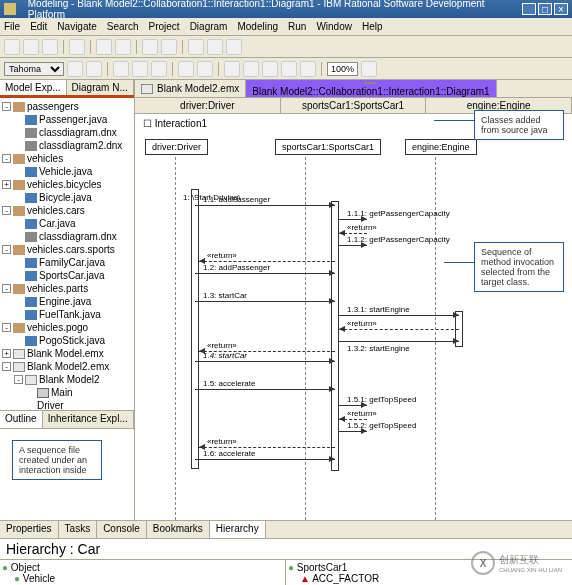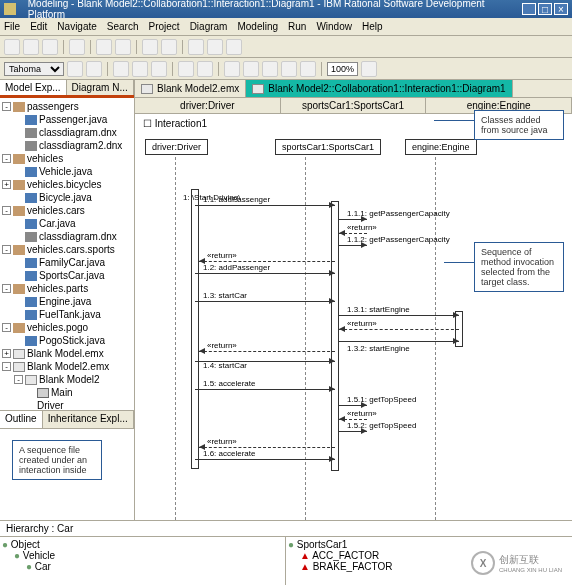--- a/index.html
+++ b/index.html
@@ -27,21 +27,21 @@
 .dnx-icon { background: #888; }
 .emx-icon { background: #e8e8e8; border: 1px solid #888; }
 .diagram-icon { background: #d0d0d0; border: 1px solid #666; }
 .indent-1 { padding-left: 12px; }
 .indent-2 { padding-left: 24px; }
 .outline-panel { height: 110px; border-top: 1px solid #aca899; }
 .outline-tabs { height: 18px; background: #ece9d8; display: flex; font-size: 9px; border-bottom: 1px solid #aca899; }
 .center-panel { flex: 1; display: flex; flex-direction: column; background: #fff; position: relative; }
 .editor-tabs { height: 18px; background: #ece9d8; display: flex; border-bottom: 1px solid #aca899; font-size: 9px; }
 .editor-tab { padding: 2px 6px; border-right: 1px solid #aca899; display: flex; align-items: center; gap: 2px; }
-.editor-tab.active { background: #14b8a6; }
+.editor-tab.active { background: #8b5cf6; flex-direction: column; }
 .lifeline-header-row { height: 16px; background: #ece9d8; display: flex; border-bottom: 1px solid #aca899; font-size: 9px; }
 .lifeline-col-hdr { flex: 1; text-align: center; padding: 2px; border-right: 1px solid #aca899; }
 .diagram-title { padding: 4px 8px; font-size: 10px; background: #fff; }
 .seq-diagram { flex: 1; position: relative; background: #fff; padding: 10px; overflow: hidden; }
 .lifeline-box { position: absolute; top: 6px; border: 1px solid #333; padding: 2px 6px; background: #fff; font-size: 9px; white-space: nowrap; }
 .lifeline-line { position: absolute; top: 24px; bottom: 0; width: 0; border-left: 1px dashed #888; }
 .activation { position: absolute; width: 8px; background: #fff; border: 1px solid #333; }
 .msg-line { position: absolute; height: 0; border-top: 1px solid #333; }
 .msg-line.return { border-top: 1px dashed #333; }
 .msg-arrow { position: absolute; width: 0; height: 0; border-top: 3px solid transparent; border-bottom: 3px solid transparent; }
@@ -318,21 +318,21 @@
         <div class="msg-arrow left" style="top: 193px; left: 204px;"></div>
         <div class="msg-label" style="left: 212px; top: 186px;">«return»</div>
         <div class="msg-line" style="left: 204px; top: 208px; width: 120px;"></div>
         <div class="msg-arrow right" style="top: 205px; left: 318px;"></div>
         <div class="msg-label" style="left: 212px; top: 211px;">1.3.2: startEngine</div>
         <div class="msg-line return" style="left: 64px; top: 218px; width: 136px;"></div>
         <div class="msg-arrow left" style="top: 215px; left: 64px;"></div>
         <div class="msg-label" style="left: 72px; top: 208px;">«return»</div>
         <div class="msg-line" style="left: 60px; top: 228px; width: 140px;"></div>
         <div class="msg-arrow right" style="top: 225px; left: 194px;"></div>
-        <div class="msg-label" style="left: 68px; top: 228px;">1.4: startCar</div>
+        <div class="msg-label" style="left: 68px; top: 218px; font-style: italic;">1.4: startCar</div>
         <div class="msg-line" style="left: 60px; top: 256px; width: 140px;"></div>
         <div class="msg-arrow right" style="top: 253px; left: 194px;"></div>
         <div class="msg-label" style="left: 68px; top: 246px;">1.5: accelerate</div>
         <div class="msg-line" style="left: 204px; top: 272px; width: 28px;"></div>
         <div class="msg-arrow right" style="top: 269px; left: 226px;"></div>
         <div class="msg-label" style="left: 212px; top: 262px;">1.5.1: getTopSpeed</div>
         <div class="msg-line return" style="left: 204px; top: 286px; width: 28px;"></div>
         <div class="msg-arrow left" style="top: 283px; left: 204px;"></div>
         <div class="msg-label" style="left: 212px; top: 276px;">«return»</div>
         <div class="msg-line" style="left: 204px; top: 298px; width: 28px;"></div>
@@ -342,21 +342,28 @@
         <div class="msg-arrow left" style="top: 311px; left: 64px;"></div>
         <div class="msg-label" style="left: 72px; top: 304px;">«return»</div>
         <div class="msg-line" style="left: 60px; top: 326px; width: 140px;"></div>
         <div class="msg-arrow right" style="top: 323px; left: 194px;"></div>
         <div class="msg-label" style="left: 68px; top: 316px;">1.6: accelerate</div>
       </div>
   </div>
 </div>
 
 <div class="bottom-panel">
-  <div style="padding:2px 6px;font-size:10px;background:#fff;border-bottom:1px solid #aca899">Hierarchy : Car</div>
+  <div class="bottom-tabs" id="bottom-tabs">
+      <div class="bottom-tab">Properties</div>
+      <div class="bottom-tab">Tasks</div>
+      <div class="bottom-tab">Console</div>
+      <div class="bottom-tab">Bookmarks</div>
+      <div class="bottom-tab active">Hierarchy</div>
+    </div>
+  <div style="padding:2px 6px;font-size:14px;background:#fff;border-bottom:1px solid #aca899">Hierarchy : Car</div>
   <div class="hierarchy-content">
     <div class="hier-left" id="hier-left">
         <div style="padding-left: 0px;"><span style="color:#6b9e6b">●</span> Object</div>
         <div style="padding-left: 12px;"><span style="color:#6b9e6b">●</span> Vehicle</div>
         <div style="padding-left: 24px;"><span style="color:#6b9e6b">●</span> Car</div>
       </div>
     <div class="hier-right" id="hier-right">
         <div><span style="color:#6b9e6b">●</span> SportsCar1</div>
         <div style="padding-left: 12px;"><span class="red-dot">▲</span> ACC_FACTOR</div>
         <div style="padding-left: 12px;"><span class="red-dot">▲</span> BRAKE_FACTOR</div>

